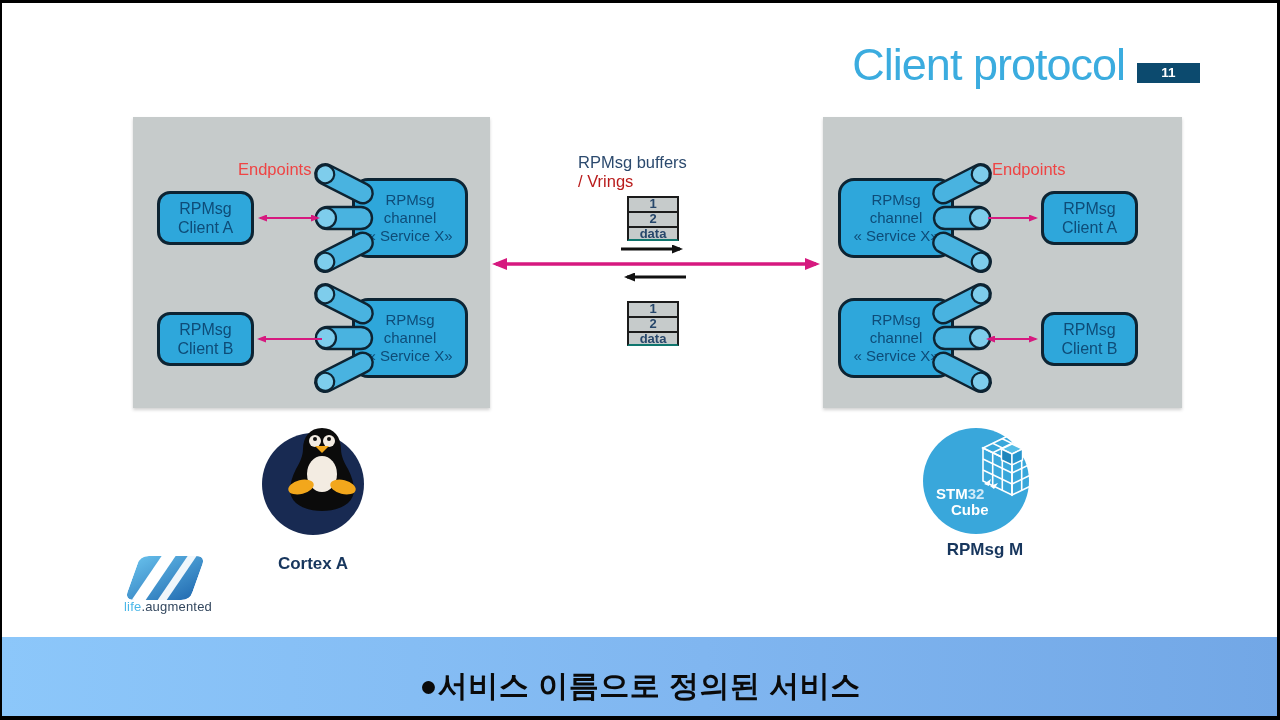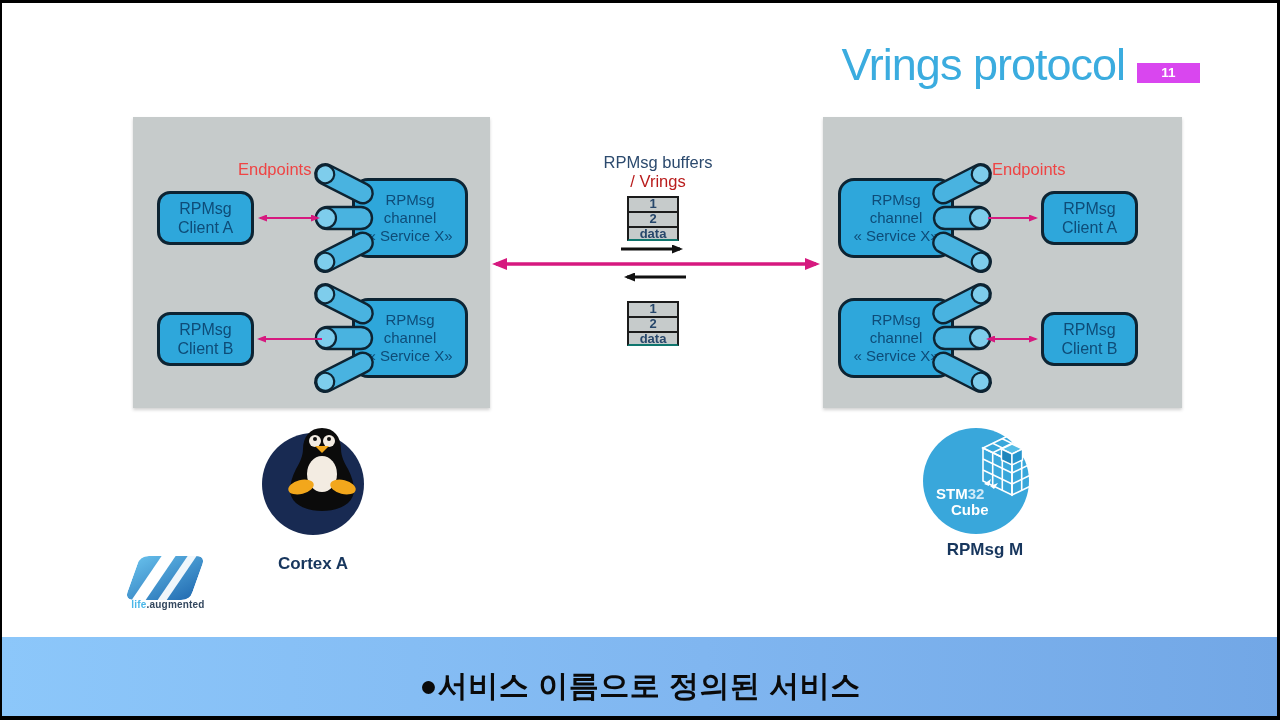--- a/index.html
+++ b/index.html
@@ -15,82 +15,82 @@
   .edge-bottom{left:0;top:716px;width:1280px;height:4px;}
   .edge-left{left:0;top:0;width:2px;height:720px;}
   .edge-right{left:1277px;top:0;width:3px;height:720px;}
 
   
   .title{
     left:740px;top:40px;width:385px;text-align:right;
     font-size:45px;line-height:50px;color:#3bacdf;letter-spacing:-1px;z-index:4;
   }
   .badge{
-    left:1137px;top:63px;width:63px;height:20px;background:#d946ef;
+    left:1137px;top:63px;width:63px;height:20px;background:#0c4a6e;
     color:#ffffff;font-size:13.5px;font-weight:bold;text-align:center;line-height:20px;z-index:4;
   }
 
   
   .panel{
     background:#c6cbcb;z-index:1;box-shadow:0 2px 3px rgba(0,0,0,.18);
   }
   .panel-left{left:133px;top:117px;width:357px;height:291px;}
   .panel-right{left:823px;top:117px;width:359px;height:291px;}
 
   
   .dbox{
     position:absolute;z-index:2;background:#2ea7db;border:3px solid #0d2433;
     display:flex;flex-direction:column;align-items:center;justify-content:center;
     color:#0e4c78;text-align:center;box-sizing:border-box;
   }
   .client{width:97px;height:54px;border-radius:13px;font-size:16px;line-height:19px;}
   .channel{width:116px;height:80px;border-radius:16px;font-size:15px;line-height:18px;}
 
   .lbl{position:absolute;z-index:4;color:#ef4444;font-size:16.5px;}
-  .buffers-label{left:578px;top:152px;width:160px;text-align:center;z-index:4;}
+  .buffers-label{left:578px;top:152px;width:160px;z-index:4;}
   .buffers-label .l1{color:#2c4a6e;font-size:16.5px;line-height:20px;}
   .buffers-label .l2{color:#b91c1c;font-size:16.5px;line-height:19px;}
 
   
   .vring{position:absolute;left:627px;width:52px;z-index:4;border-collapse:collapse;}
   .vring div{
     box-sizing:border-box;width:52px;height:15px;background:#c6cbcb;border:2px solid #1b1b1b;
     border-bottom:none;color:#27476b;font-size:13px;line-height:11px;text-align:center;font-weight:bold;
   }
   .vring div:last-child{border-bottom:2px solid #0f766e;}
   .vring-top{top:196px;}
   .vring-bottom{top:301px;}
 
   .svg-overlay{position:absolute;left:0;top:0;width:1280px;height:720px;z-index:3;pointer-events:none;}
 
   .cortex-label{position:absolute;z-index:4;width:120px;text-align:center;
     font-size:17px;font-weight:bold;color:#17365d;}
 
   .tagline{position:absolute;left:108px;top:599px;width:120px;text-align:center;
-    font-size:10px;font-weight:700;letter-spacing:.2px;z-index:4;}
+    font-size:13px;font-weight:400;letter-spacing:.2px;z-index:4;}
   .tagline .life{color:#4ab7e8;}
   .tagline .rest{color:#33475e;}
 
   
   .caption-bar{
     position:absolute;left:0;top:637px;width:1280px;height:99px;z-index:5;
     background:linear-gradient(to right,#8cc7fa,#80b6f0 55%,#72a7e6);
     display:flex;align-items:center;justify-content:center;
   }
   .caption-bar span{font-size:30px;font-weight:bold;color:#0a0a0a;letter-spacing:.5px;}
 </style>
 </head>
 <body>
 
 <div class="edge edge-top"></div>
 <div class="edge edge-bottom"></div>
 <div class="edge edge-left"></div>
 <div class="edge edge-right"></div>
 
-<div class="abs title">Vrings protocol</div>
+<div class="abs title">Client protocol</div>
 <div class="abs badge">11</div>
 
 <div class="abs panel panel-left"></div>
 <div class="abs panel panel-right"></div>
 
 <div class="dbox client" style="left:157px;top:191px;">
   <span>RPMsg</span>
   <span>Client A</span>
 </div>
 <div class="dbox channel" style="left:352px;top:178px;">

